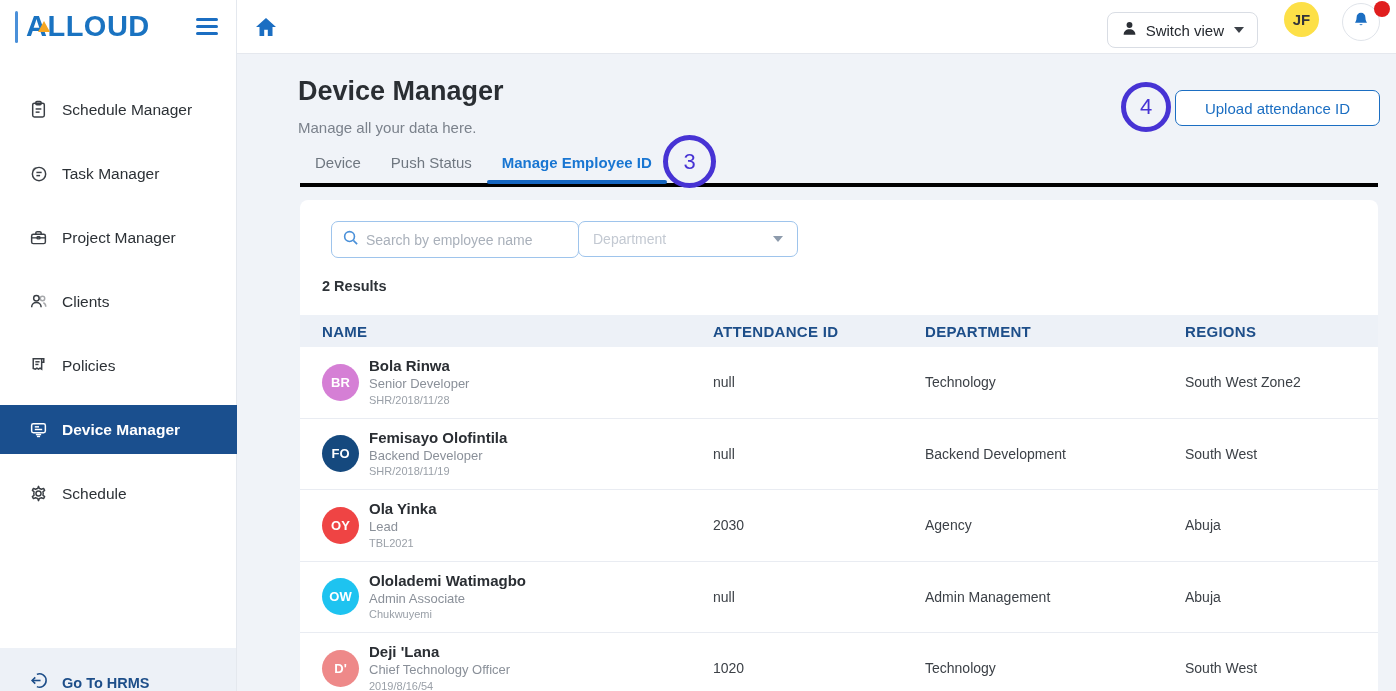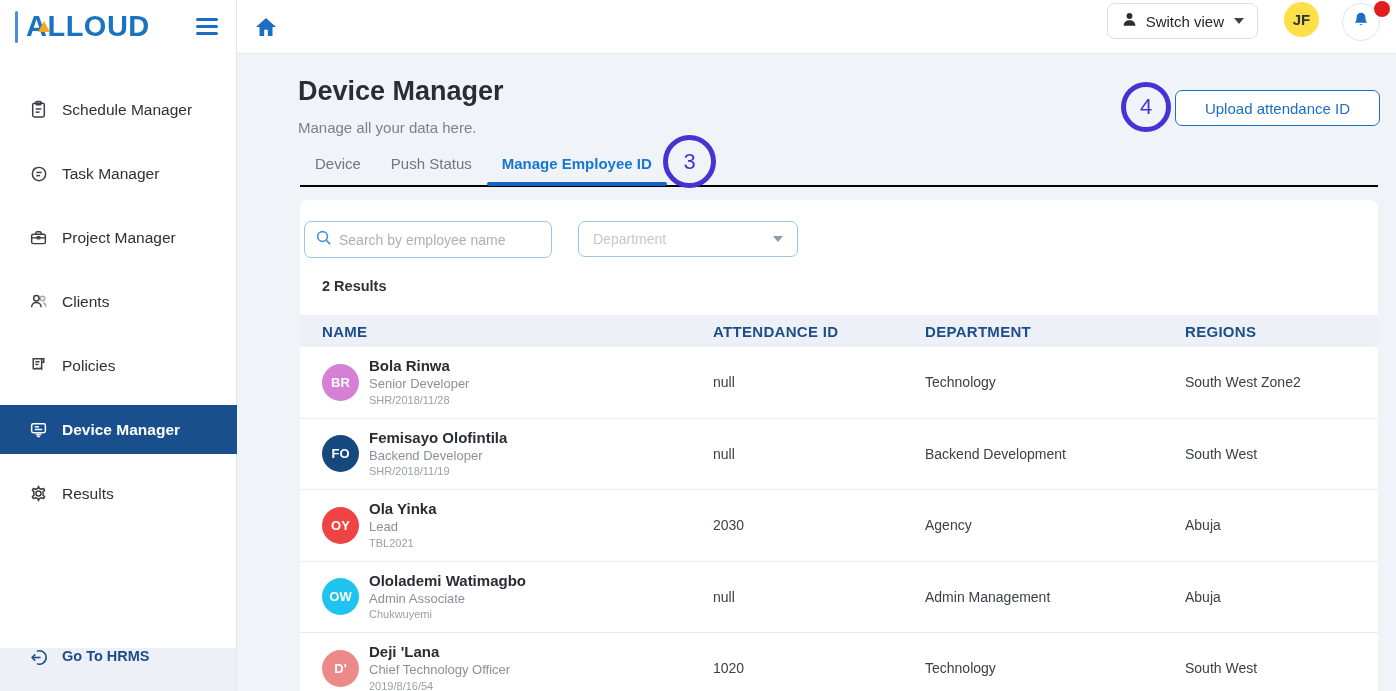--- a/index.html
+++ b/index.html
@@ -12,51 +12,51 @@
   .logo-bar { position:absolute; left:15px; top:11px; width:3px; height:32px; background:#4a90d9; border-radius:2px; }
   .logo-text { position:absolute; left:26px; top:10px; font-size:29px; font-weight:700; color:#1a73c1; letter-spacing:0.5px; }
   .logo-tri { position:absolute; left:38px; top:21px; width:0; height:0; border-left:6px solid transparent; border-right:6px solid transparent; border-bottom:11px solid #f5a623; z-index:2; }
   .hamburger { position:absolute; right:18px; top:18px; width:22px; cursor:pointer; }
   .hamburger span { display:block; height:3px; background:#1b6ec2; border-radius:2px; margin-bottom:4px; }
   .nav-item { position:absolute; left:0; width:237px; height:49px; display:flex; align-items:center; padding-left:28px; color:#2c3136; font-size:15.5px; font-weight:500; cursor:pointer; }
   .nav-item .nicon { width:20px; height:20px; margin-right:14px; display:flex; align-items:center; justify-content:center; }
   .nav-item svg { stroke:#3a3f45; }
   .nav-item.active { background:#1a4f8e; color:#fff; font-weight:600; }
   .nav-item.active svg { stroke:#fff; }
-  .hrms-footer { position:absolute; left:0; top:648px; width:236px; height:43px; background:#edf1f7; display:flex; align-items:flex-start; padding-left:30px; color:#1d4e89; font-size:14.5px; font-weight:600; cursor:pointer; }
+  .hrms-footer { position:absolute; left:0; top:648px; width:236px; height:43px; background:#edf1f7; display:flex; align-items:flex-end; padding-left:30px; color:#1d4e89; font-size:14.5px; font-weight:600; cursor:pointer; }
   .hrms-footer .nicon { width:20px; height:20px; margin-right:12px; }
   .hrms-footer svg { stroke:#1d4e89; }
 
   
   .topbar { position:absolute; left:237px; top:0; width:1159px; height:54px; background:#fff; border-bottom:1px solid #e5e8ee; z-index:4; }
   .home-btn { position:absolute; left:17px; top:15px; width:24px; height:24px; cursor:pointer; }
-  .switch-btn { position:absolute; right:138px; top:3px; height:36px; padding:0 13px; background:#fff; border:1px solid #d9dde4; border-radius:8px; display:flex; align-items:center; gap:8px; font-size:15px; color:#24282e; cursor:pointer; }
+  .switch-btn { position:absolute; right:138px; top:12px; height:36px; padding:0 13px; background:#fff; border:1px solid #d9dde4; border-radius:8px; display:flex; align-items:center; gap:8px; font-size:15px; color:#24282e; cursor:pointer; }
   .caret { width:0; height:0; border-left:5px solid transparent; border-right:5px solid transparent; border-top:6px solid #3c4148; margin-left:2px; }
   .avatar-jf { position:absolute; left:1047px; top:2px; width:35px; height:35px; border-radius:50%; background:#fde047; display:flex; align-items:center; justify-content:center; font-size:15px; font-weight:700; color:#33343a; cursor:pointer; }
   .bell-wrap { position:absolute; left:1105px; top:3px; width:38px; height:38px; border-radius:50%; border:1px solid #e0e4ea; background:#fff; display:flex; align-items:center; justify-content:center; cursor:pointer; }
   .notif-dot { position:absolute; left:1137px; top:1px; width:16px; height:16px; border-radius:50%; background:#e01e1e; }
 
   
   .content { position:absolute; left:237px; top:54px; width:1159px; height:637px; background:#f0f3f8; }
   .page-title { position:absolute; left:61px; top:22px; font-size:27px; font-weight:700; color:#2a2e33; }
   .page-subtitle { position:absolute; left:61px; top:65px; font-size:15px; color:#7b828c; }
   .upload-btn { position:absolute; left:938px; top:36px; width:205px; height:36px; background:#fff; border:1.5px solid #1b6ec2; border-radius:7px; color:#1b6ec2; font-size:15px; font-weight:500; display:flex; align-items:center; justify-content:center; cursor:pointer; }
-  .tabs { position:absolute; left:63px; top:87px; width:1078px; height:46px; border-bottom:2px solid #000000; display:flex; }
+  .tabs { position:absolute; left:63px; top:87px; width:1078px; height:46px; border-bottom:4px solid #000000; display:flex; }
   .tab { position:relative; height:100%; padding:0 15px; display:flex; align-items:center; font-size:15px; color:#6f7780; font-weight:500; cursor:pointer; }
   .tab.active { color:#1976d2; font-weight:600; }
   .tab.active::after { content:""; position:absolute; left:0; right:0; bottom:-1px; height:4px; background:#1565c0; border-radius:3px; }
 
   
   .ann { position:absolute; border:5px solid #4733d4; border-radius:50%; display:flex; align-items:center; justify-content:center; color:#4733d4; font-size:22px; font-weight:500; z-index:9; background:transparent; }
   .ann3 { left:426px; top:81px; width:53px; height:53px; }
   .ann4 { left:884px; top:28px; width:50px; height:50px; }
 
   
   .card { position:absolute; left:63px; top:146px; width:1078px; height:560px; background:#fff; border-radius:8px 8px 0 0; }
-  .search-box { position:absolute; left:4px; top:21px; width:248px; height:37px; border:1px solid #9ec4ec; border-radius:7px; background:#fff; display:flex; align-items:center; padding-left:10px; }
+  .search-box { position:absolute; left:31px; top:21px; width:248px; height:37px; border:1px solid #9ec4ec; border-radius:7px; background:#fff; display:flex; align-items:center; padding-left:10px; }
   .search-box input { border:none; outline:none; font-size:14px; color:#3a3f45; width:195px; margin-left:7px; font-family:inherit; background:transparent; }
   .search-box input::placeholder { color:#a9b0ba; }
   .dept-select { position:absolute; left:278px; top:21px; width:220px; height:36px; border:1px solid #9ec4ec; border-radius:7px; background:#fff; display:flex; align-items:center; justify-content:space-between; padding:0 14px; font-size:14px; color:#c3c9d2; cursor:pointer; }
   .dept-select .caret { border-top-color:#8d9bac; }
   .results-count { position:absolute; left:22px; top:78px; font-size:14.5px; font-weight:600; color:#2e3338; }
 
   .thead, .trow { display:grid; grid-template-columns:391px 212px 260px 1fr; padding-left:22px; align-items:center; }
   .thead { position:absolute; left:0; top:115px; width:1078px; height:32px; background:#edf1f7; }
   .thead .th { font-size:15px; font-weight:700; color:#1d4e89; letter-spacing:0.3px; }
   .tbody { position:absolute; left:0; top:147px; width:1078px; }
@@ -152,21 +152,21 @@
       </span>
       <span>Device Manager</span>
     </div>
     <div class="nav-item" style="top:469px">
       <span class="nicon">
         <svg width="19" height="19" viewBox="0 0 18 18" fill="none" stroke-width="1.4">
             <circle cx="9" cy="9" r="2.4"></circle>
             <path d="M9 2.2 L9.8 4.2 A5 5 0 0 1 11.8 5 L13.8 4.2 L14.8 6 L13.2 7.4 A5 5 0 0 1 13.2 10.6 L14.8 12 L13.8 13.8 L11.8 13 A5 5 0 0 1 9.8 13.8 L9 15.8 L8.2 13.8 A5 5 0 0 1 6.2 13 L4.2 13.8 L3.2 12 L4.8 10.6 A5 5 0 0 1 4.8 7.4 L3.2 6 L4.2 4.2 L6.2 5 A5 5 0 0 1 8.2 4.2 Z" stroke-linejoin="round"></path>
           </svg>
       </span>
-      <span>Results</span>
+      <span>Schedule</span>
     </div>
 
     <div class="hrms-footer">
       <span class="nicon">
         <svg width="19" height="19" viewBox="0 0 18 18" fill="none" stroke-width="1.5">
             <path d="M6.5 3.2 A6.3 6.3 0 1 1 6.5 14.8"></path>
             <line x1="2" y1="9" x2="10" y2="9"></line>
             <path d="M5 6 L2 9 L5 12"></path>
           </svg>
       </span>

